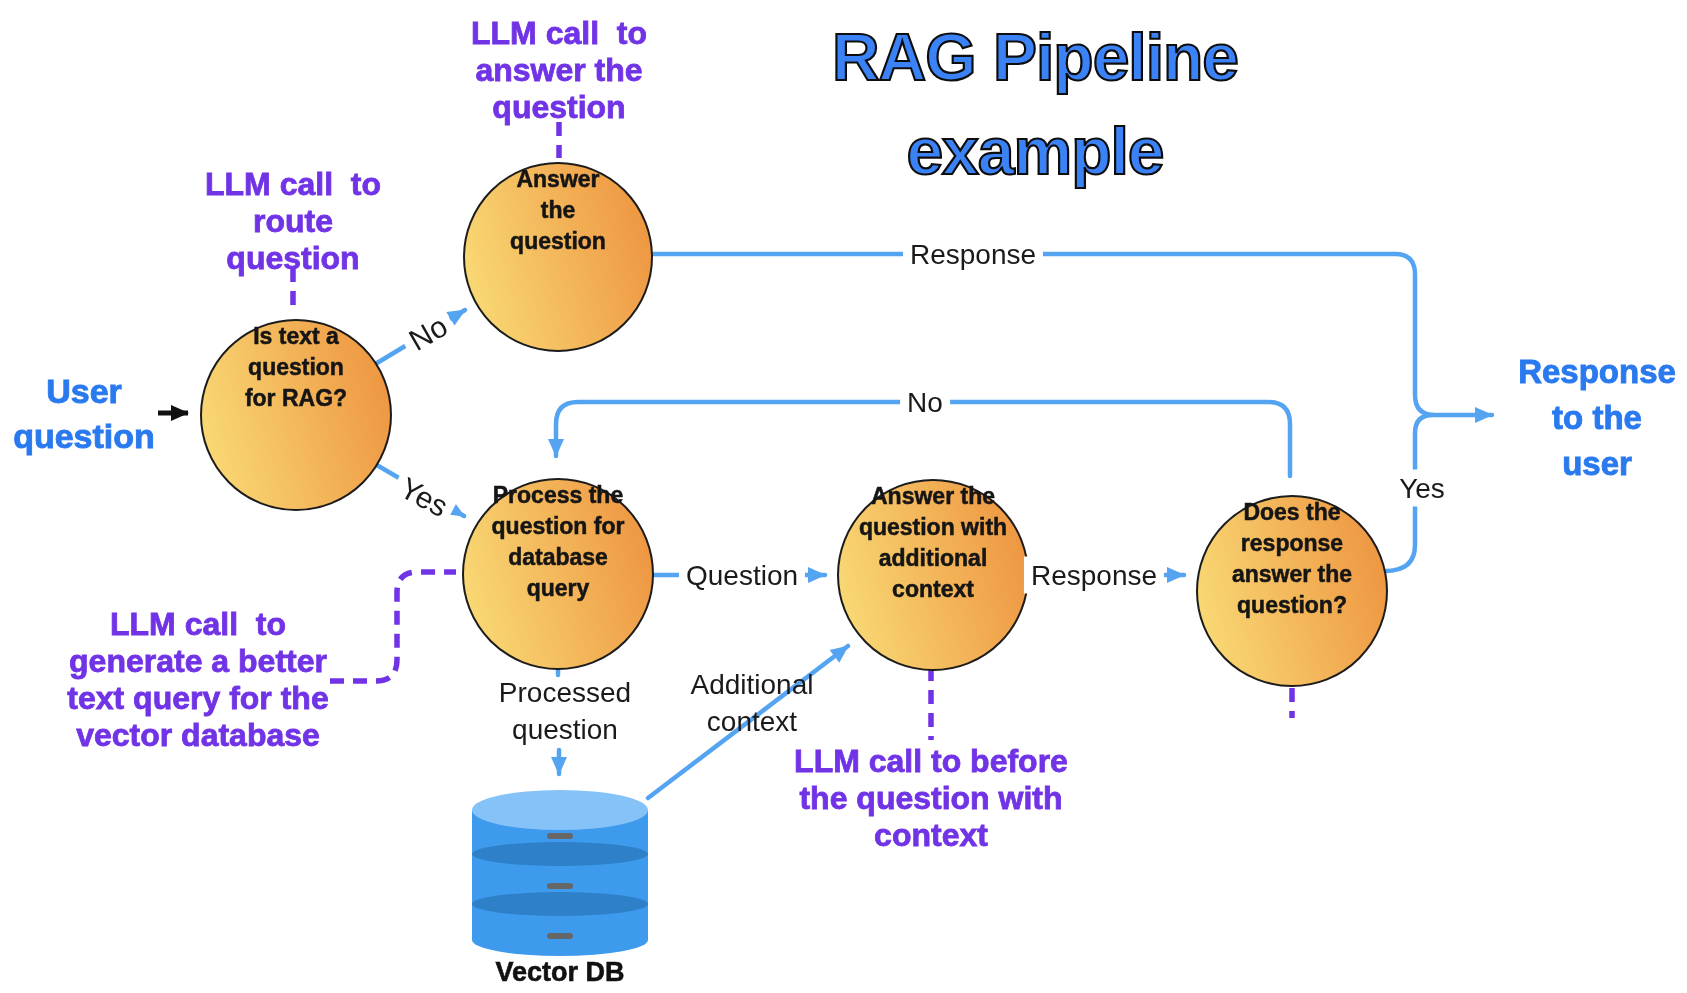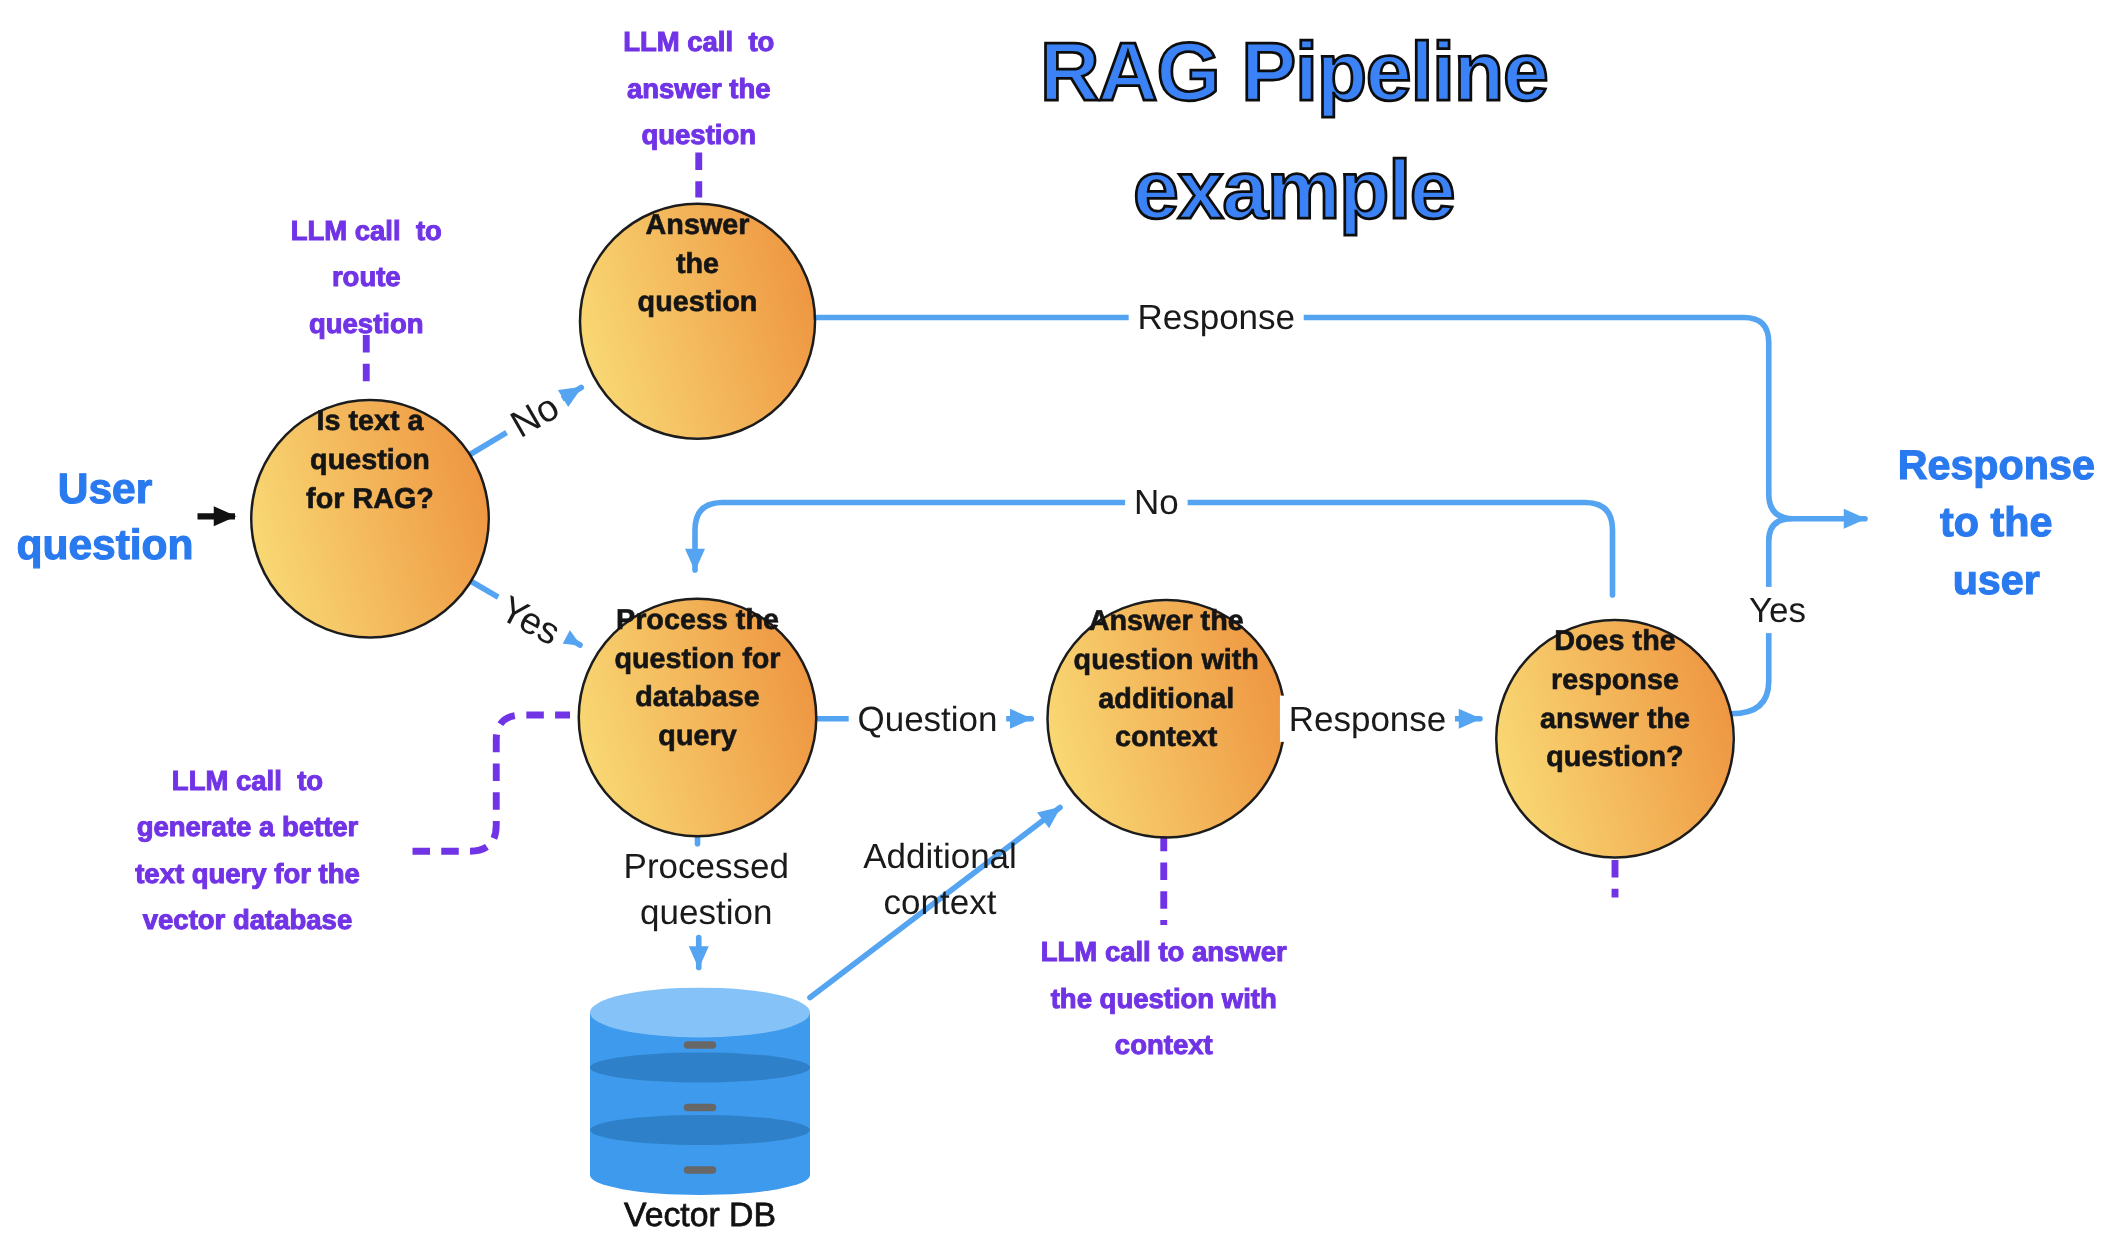--- a/index.html
+++ b/index.html
@@ -20,40 +20,40 @@
     border-radius:50%;
     background:linear-gradient(75deg,var(--node-gradient-start,#F9DB76) 5%,var(--node-gradient-end,#EE9440) 95%);
     border:2px solid #1c1c1c;
     display:flex;align-items:flex-start;justify-content:center;
     font-weight:700;font-size:23px;line-height:31px;color:#151515;
     -webkit-text-stroke:0.5px #151515;
   }
   
   .purple{
     transform:translateX(-50%);
-    color:var(--purple,#7133E6);font-weight:700;font-size:22px;line-height:37px;
+    color:var(--purple,#7133E6);font-weight:700;font-size:32px;line-height:37px;
     -webkit-text-stroke:0.8px var(--purple,#7133E6);
   }
   
   .bluetext{
     transform:translate(-50%,-50%);
     color:var(--blue-text,#2979EF);font-weight:700;font-size:34px;line-height:45px;
     -webkit-text-stroke:0.9px var(--blue-text,#2979EF);
   }
   
   .elabel{
     transform:translate(-50%,-50%);
     font-size:28px;line-height:37px;color:#1a1a1a;background:#fff;padding:0 7px;
   }
   .elabel.plain{background:transparent;padding:0;}
   .rot-no{transform:translate(-50%,-50%) rotate(-30deg);}
   .rot-yes{transform:translate(-50%,-50%) rotate(28deg);}
   .dblabel{
     transform:translateX(-50%);
-    font-weight:400;font-size:27px;color:#111;-webkit-text-stroke:0.6px #111;
+    font-weight:700;font-size:27px;color:#111;-webkit-text-stroke:0.6px #111;
   }
   svg.layer{position:absolute;left:0;top:0;width:1687px;height:993px;}
 </style>
 </head>
 <body>
 
 <div id="stage">
 
   <svg class="layer" viewBox="0 0 1687 993">
     <defs>
@@ -130,21 +130,21 @@
   <div class="abs purple ml" style="left:559px;top:15px;">LLM call  to
 answer the
 question</div>
   <div class="abs purple ml" style="left:293px;top:166px;">LLM call  to
 route
 question</div>
   <div class="abs purple ml" style="left:198px;top:606px;">LLM call  to
 generate a better
 text query for the
 vector database</div>
-  <div class="abs purple ml" style="left:931px;top:743px;">LLM call to answer
+  <div class="abs purple ml" style="left:931px;top:743px;">LLM call to before
 the question with
 context</div>
 
   <div class="abs bluetext ml" style="left:84px;top:414px;">User
 question</div>
   <div class="abs bluetext ml" style="left:1597px;top:418px;font-size:33px;line-height:46px;">Response
 to the
 user</div>
 
   <div class="abs elabel" style="left:973px;top:254px;">Response</div>

